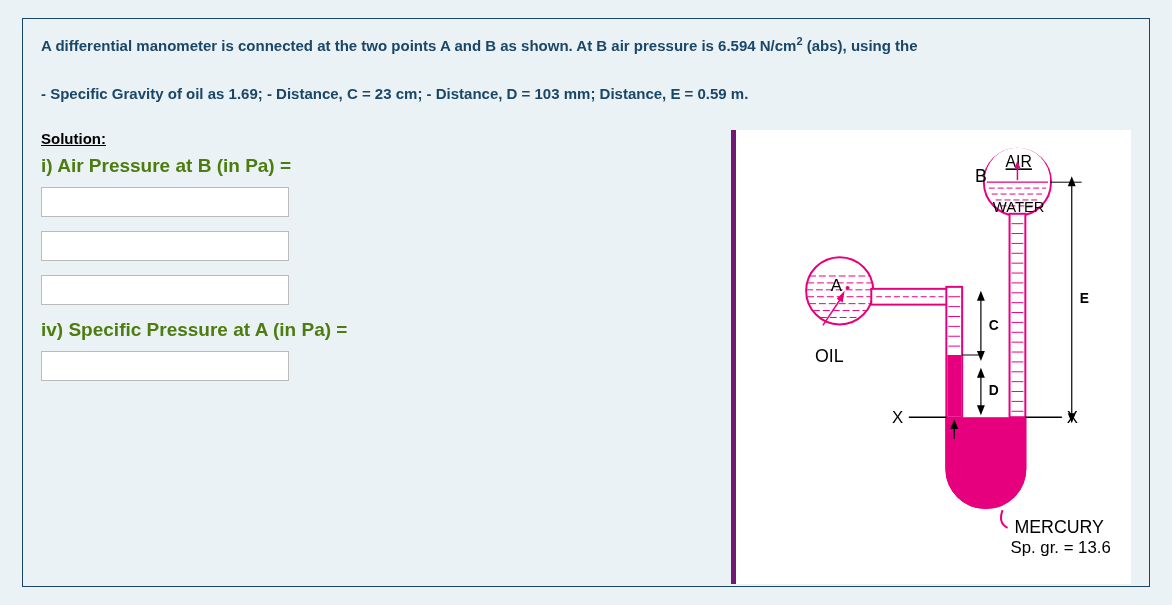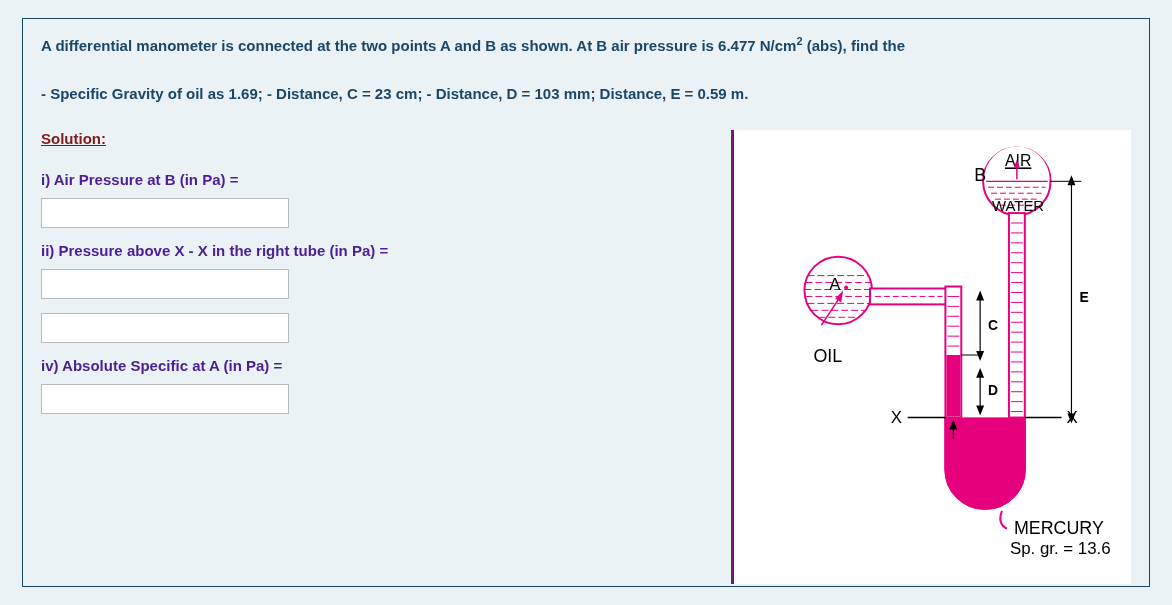--- a/index.html
+++ b/index.html
@@ -39,74 +39,73 @@
       display: flex;
       flex: 1;
     }
     .solution-area {
       flex: 1;
       padding-right: 20px;
     }
     .solution-heading {
       font-weight: bold;
       font-size: 15px;
-      color: #7f1d1d;
+      color: #000000;
       text-decoration: underline;
-      margin-bottom: 24px;
+      margin-bottom: 8px;
     }
     .question-label {
       font-weight: bold;
-      font-size: 15px;
-      color: #4c1d95;
+      font-size: 19px;
+      color: #4d7c0f;
       margin-bottom: 10px;
     }
     .answer-input {
       width: 248px;
       height: 30px;
       border: 1px solid #bbb;
       background: #fff;
       padding: 4px 8px;
       font-size: 14px;
       margin-bottom: 14px;
       display: block;
     }
     .diagram-area {
       width: 400px;
       position: relative;
       background: #fff;
-      border-left: 3px solid #701a75;
+      border-left: 5px solid #701a75;
     }
     .diagram-svg {
       width: 100%;
       height: 450px;
     }
   </style>
 </head>
 <body>
 
 <div class="container">
   <div class="problem-text">
-    <span>A differential manometer is connected at the two points A and B as shown. At B air pressure is 6.477 N/cm</span><span class="sup">2</span><span> (abs), find the</span><br>
+    <span>A differential manometer is connected at the two points A and B as shown. At B air pressure is 6.594 N/cm</span><span class="sup">2</span><span> (abs), using the</span><br>
     <br>
     <span>- Specific Gravity of oil as 1.69;  - Distance, C = 23 cm;   - Distance, D = 103 mm; Distance, E = 0.59 m.</span>
   </div>
 
   <div class="content-area">
     <div class="solution-area">
       <div class="solution-heading">Solution:</div>
 
       <div class="question-label">i) Air Pressure at B (in Pa) =</div>
       <input type="text" class="answer-input" style="">
 
-      <div class="question-label">ii) Pressure above X - X in the right tube (in Pa) =</div>
-      <input type="text" class="answer-input" style="">
-
-      <input type="text" class="answer-input" style="">
-
-      <div class="question-label">iv) Absolute Specific at A (in Pa) =</div>
+      <input type="text" class="answer-input" style="">
+
+      <input type="text" class="answer-input" style="">
+
+      <div class="question-label">iv) Specific Pressure at A (in Pa) =</div>
       <input type="text" class="answer-input" style="">
     </div>
 
     <div class="diagram-area">
       <svg class="diagram-svg" viewBox="0 0 400 450">
 
         <circle cx="285" cy="50" r="34" fill="none" stroke="#e6007e" stroke-width="2"></circle>
 
         <path d="M 252 48 A 33 33 0 0 1 318 48" fill="#fff"></path>
 

